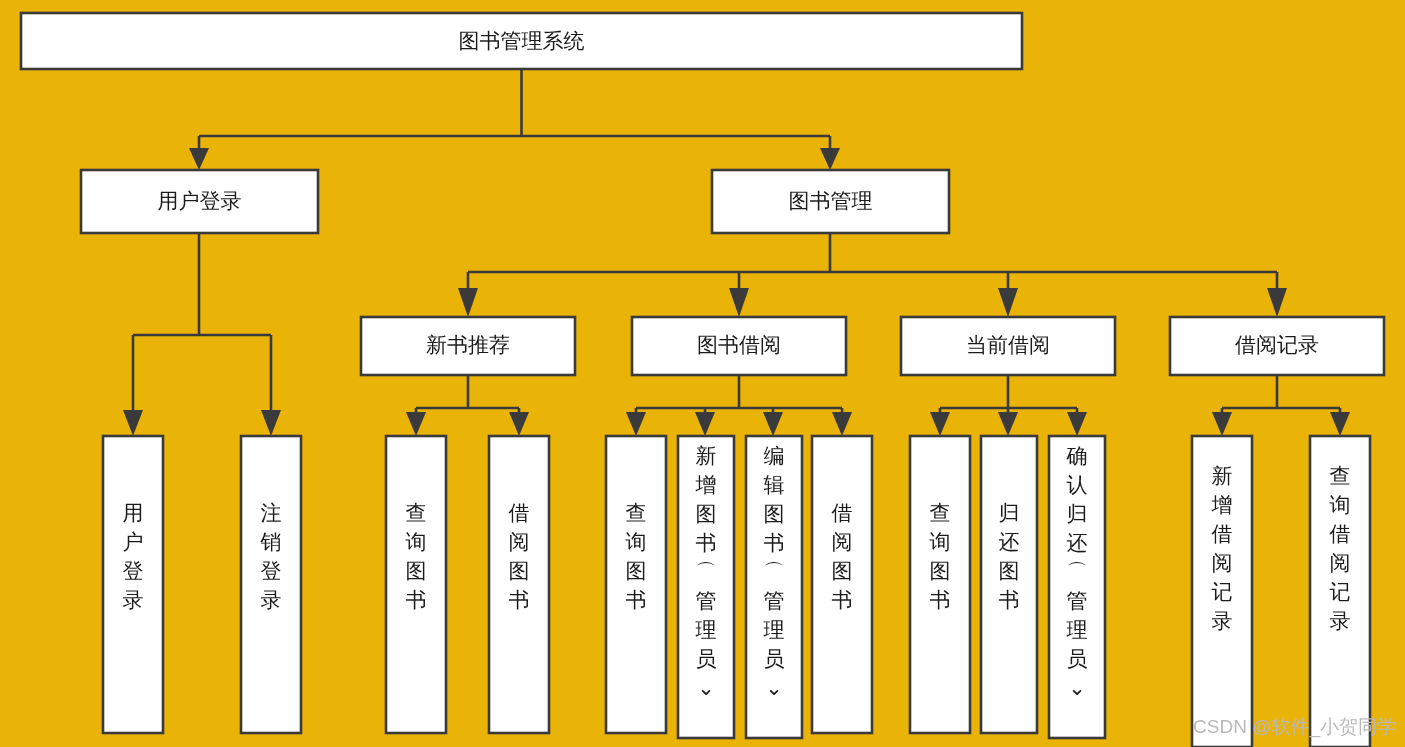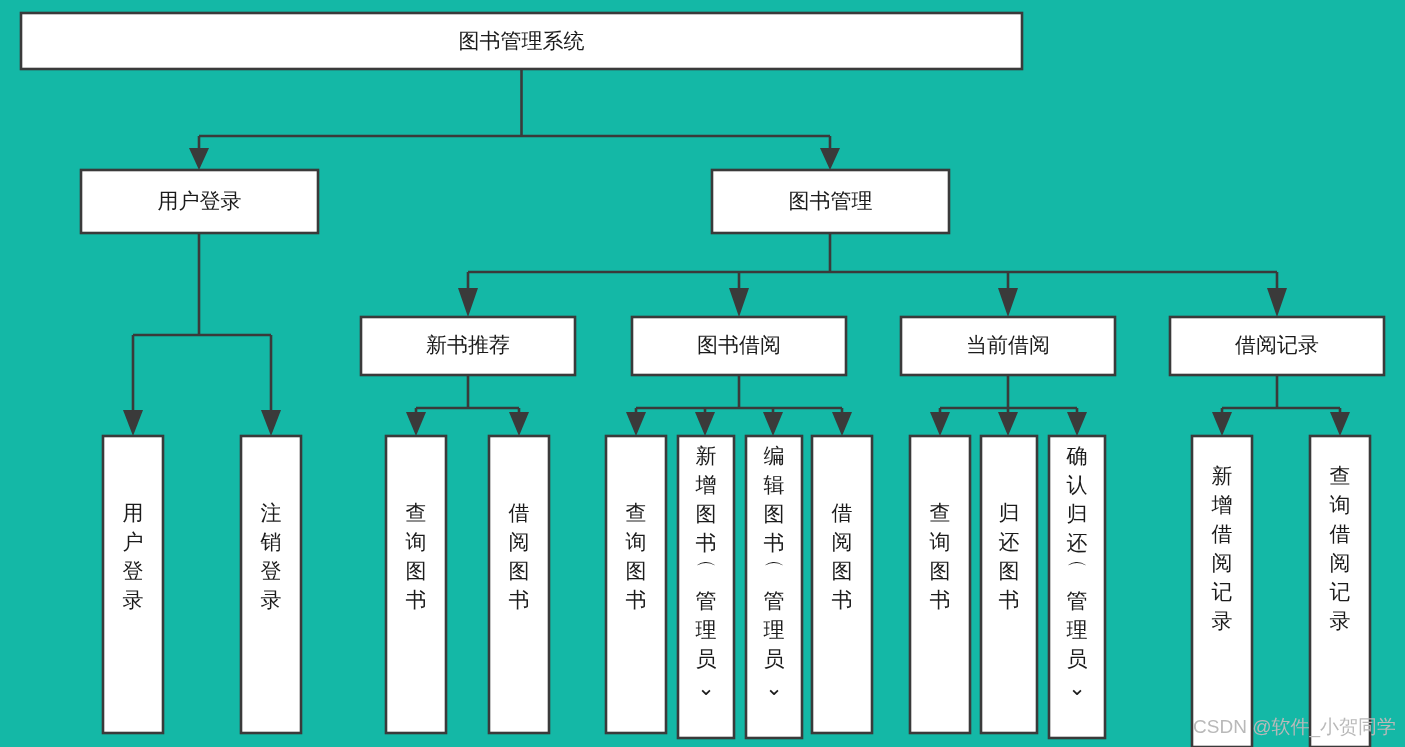--- a/index.html
+++ b/index.html
@@ -8,21 +8,21 @@
     padding: 0;
     background: #ffffff;
   }
   body {
     font-family: "Liberation Sans", "DejaVu Sans", sans-serif;
   }
   #diagram-root {
     position: relative;
     width: 1405px;
     height: 747px;
-    background: #14b8a6;
+    background: #eab308;
     overflow: hidden;
   }
   svg.diagram-canvas {
     position: absolute;
     left: 0;
     top: 0;
     width: 1405px;
     height: 747px;
     display: block;
   }

